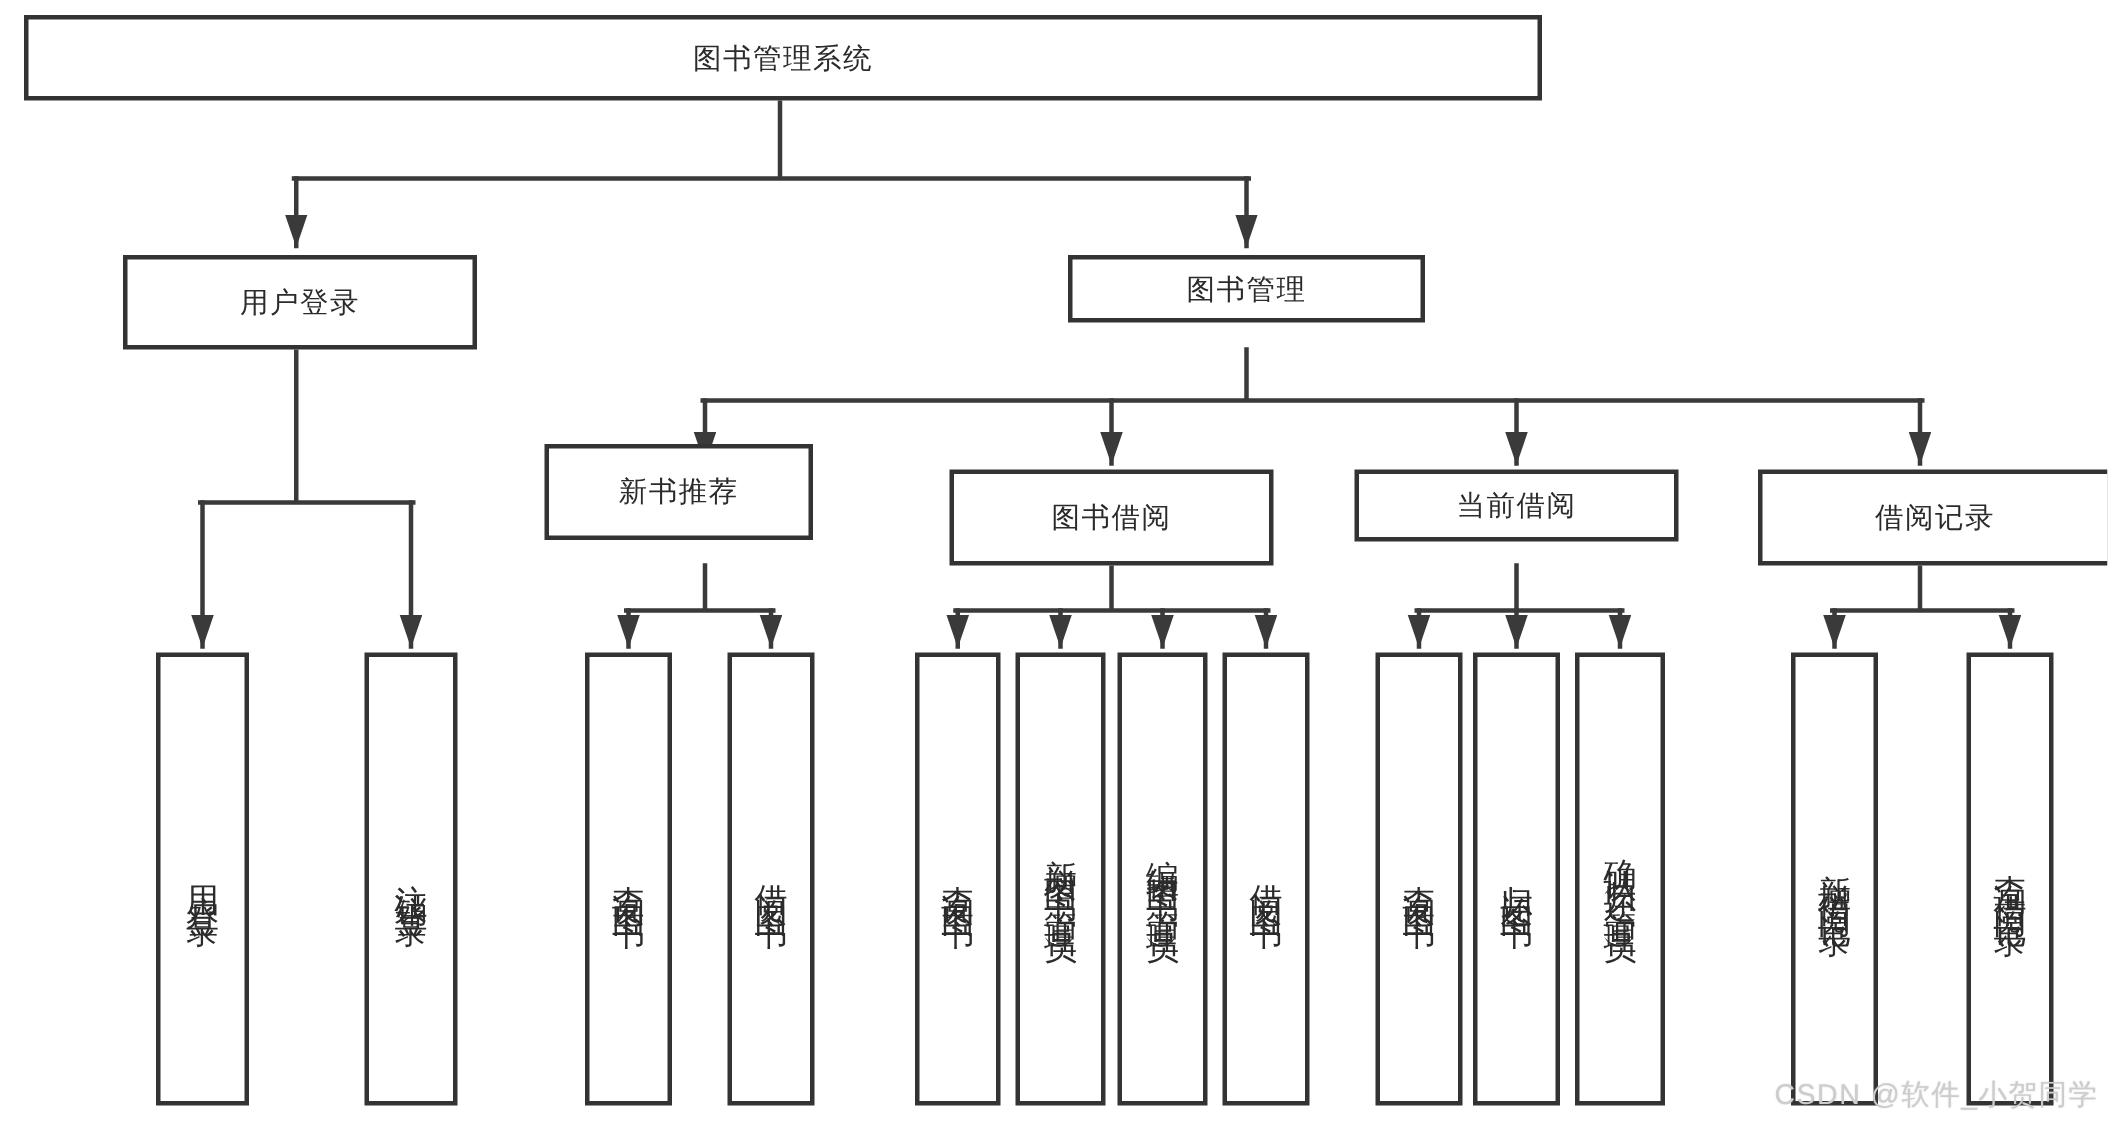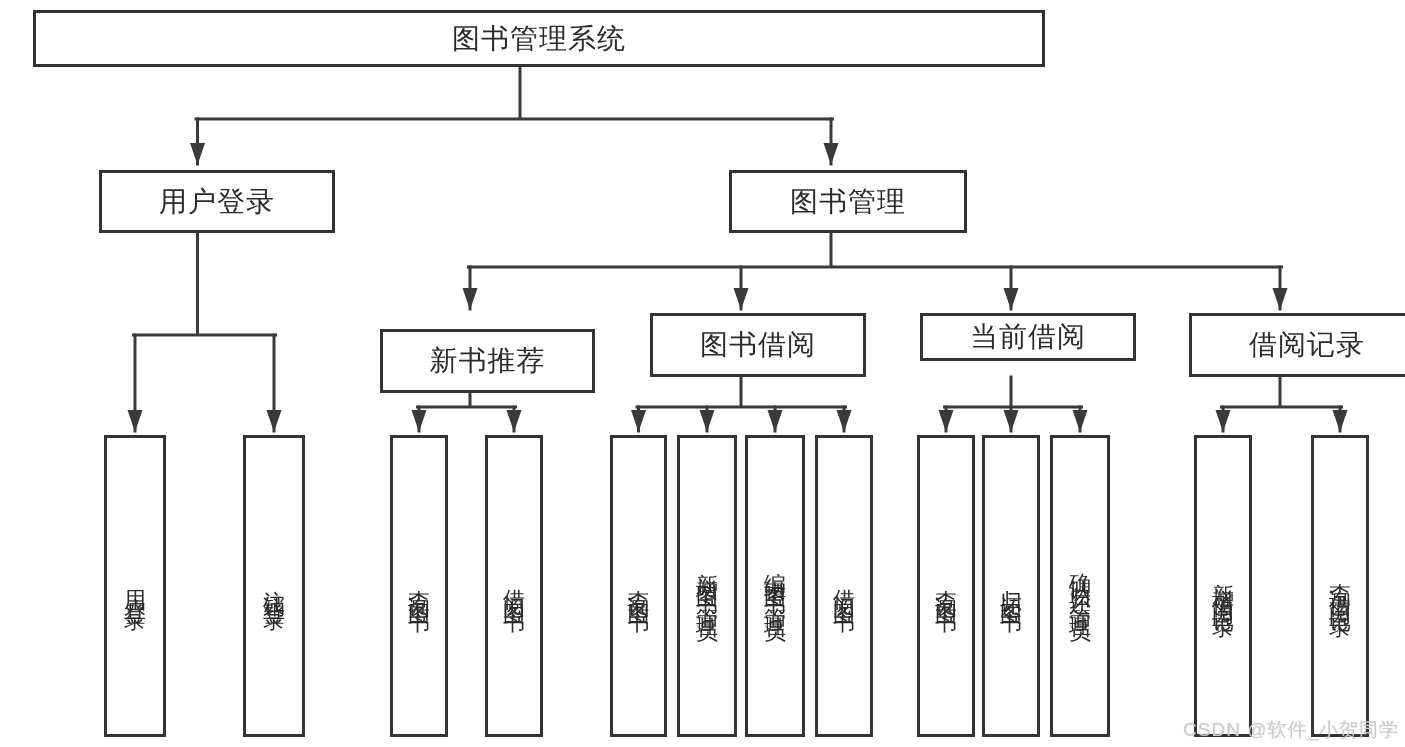--- a/index.html
+++ b/index.html
@@ -8,21 +8,21 @@
     overflow:hidden;font-family:"Liberation Sans",sans-serif;
   }
   .wires{position:absolute;left:0;top:0;z-index:1;}
   .node{
     position:absolute;box-sizing:border-box;background:#ffffff;
     border:3px solid #333333;color:#2b2b2b;
     display:flex;align-items:center;justify-content:center;z-index:2;
     text-align:center;
   }
   .node.root{font-size:24px;letter-spacing:1px;}
-  .node.h{font-size:28px;letter-spacing:1px;margin-left:17px;}
+  .node.h{font-size:19px;letter-spacing:1px;}
   .node.v span{
     writing-mode:vertical-lr;text-orientation:mixed;
     font-size:22px;letter-spacing:7px;line-height:1;
   }
   .watermark{
     position:absolute;right:6px;bottom:4px;z-index:3;
     font-size:19px;letter-spacing:1px;color:#cdcdcd;
     text-shadow:0 0 1px rgba(150,150,150,0.45);
     white-space:nowrap;
     margin-top:20px;
@@ -72,23 +72,23 @@
 
       <path d="M1280 377 V407 M1221.5 407 H1341.5"></path>
       <path d="M1223 407 V431" marker-end="url(#ah)"></path>
       <path d="M1340 407 V431" marker-end="url(#ah)"></path>
     </g>
   </svg>
 
   <div class="node root h" style="left:16px;top:10px;width:1012px;height:57px;">图书管理系统</div>
 
   <div class="node h" style="left:82px;top:170px;width:236px;height:63px;">用户登录</div>
-  <div class="node h" style="left:712px;top:170px;width:238px;height:63px;">图书管理</div>
+  <div class="node h" style="left:712px;top:170px;width:238px;height:45px;">图书管理</div>
 
-  <div class="node h" style="left:363px;top:329px;width:215px;height:64px;">新书推荐</div>
+  <div class="node h" style="left:363px;top:296px;width:179px;height:64px;">新书推荐</div>
   <div class="node h" style="left:633px;top:313px;width:216px;height:64px;">图书借阅</div>
   <div class="node h" style="left:903px;top:313px;width:216px;height:48px;">当前借阅</div>
   <div class="node h" style="left:1172px;top:313px;width:236px;height:64px;">借阅记录</div>
 
   <div class="node v" style="left:104px;top:435px;width:62px;height:302px;">
     <span>用户登录</span>
   </div>
   <div class="node v" style="left:243px;top:435px;width:62px;height:302px;">
     <span>注销登录</span>
   </div>

